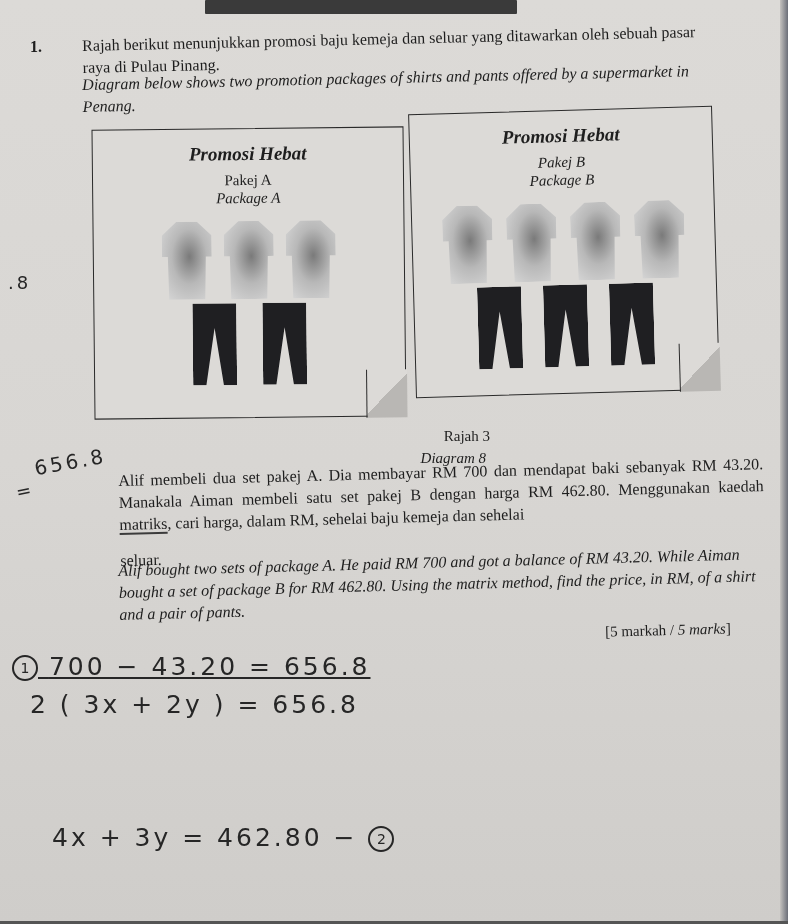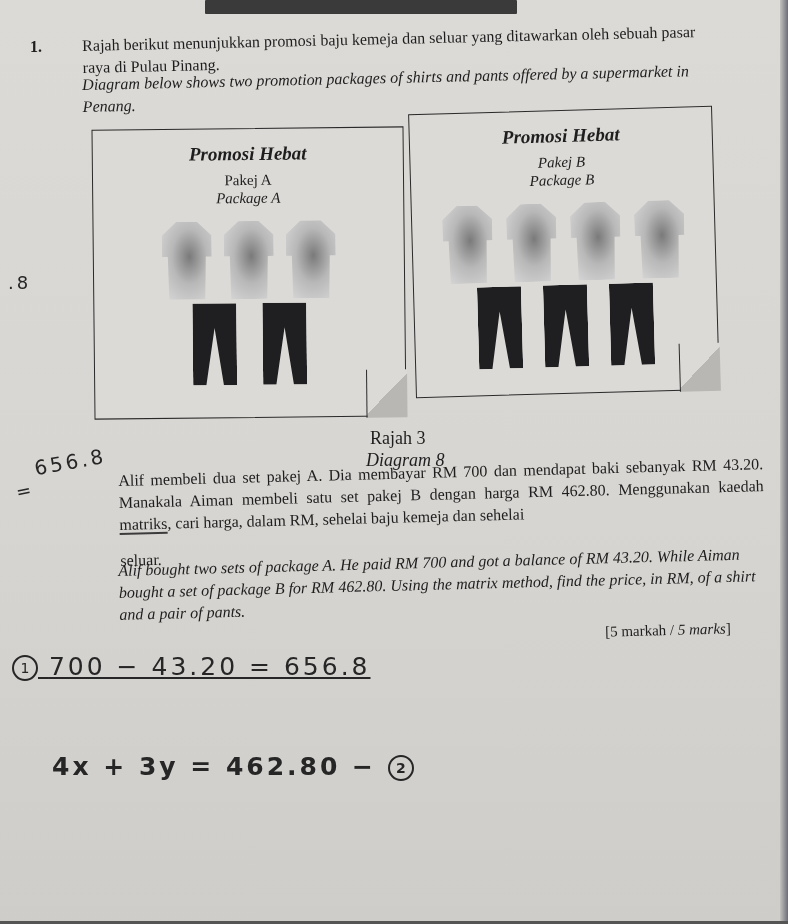--- a/index.html
+++ b/index.html
@@ -42,42 +42,42 @@
   }
   .pants {
     width: 44px; height: 82px; background: #1f1f22;
     clip-path: polygon(0 0, 100% 0, 100% 100%, 70% 100%, 50% 30%, 30% 100%, 0 100%);
   }
   .fold {
     position: absolute; right: -2px; bottom: -2px; width: 40px; height: 48px;
     background: linear-gradient(135deg, #dcdad7 50%, #b9b7b4 50%);
     border-left: 1px solid #2a2a2a;
   }
-  .caption { position: absolute; font-size: 18px; text-align: left; width: 120px; }
+  .caption { position: absolute; font-size: 15px; text-align: right; width: 120px; }
   .cap-ms { left: 370px; top: 428px; }
   .cap-en { left: 366px; top: 450px; font-style: italic; }
 
   .ms-body { left: 118px; top: 470px; width: 645px; transform: rotate(-1.5deg); transform-origin: left top; text-align: justify; }
   .ms-body .last { display: block; margin-top: 14px; }
   .en-body { left: 118px; top: 560px; width: 645px; font-style: italic; transform: rotate(-1.5deg); transform-origin: left top; }
   .marks { position: absolute; left: 605px; top: 622px; font-size: 15px; transform: rotate(-1.5deg); }
   .marks .it { font-style: italic; }
   .underline-ink { border-bottom: 2px solid #3b3b3b; }
 
   .hand {
     position: absolute; font-family: "DejaVu Sans", sans-serif; color: #262626;
     font-size: 25px; letter-spacing: 3px; white-space: nowrap;
   }
   .h-margin-8 { left: 8px; top: 272px; font-size: 18px; }
   .h-margin-val { left: 34px; top: 450px; font-size: 20px; transform: rotate(-10deg); }
   .h-margin-eq { left: 16px; top: 480px; font-size: 18px; transform: rotate(-12deg); }
   .h1 { left: 12px; top: 652px; text-decoration: underline; }
   .h2 { left: 30px; top: 690px; }
   .h3 { left: 78px; top: 730px; }
-  .h4 { left: 52px; top: 752px; font-weight: bold; }
+  .h4 { left: 52px; top: 823px; }
   .circ { display: inline-block; border: 2px solid #262626; border-radius: 50%; width: 22px; height: 22px; line-height: 22px; text-align: center; font-size: 14px; letter-spacing: 0; vertical-align: middle; }
   .bottom-bar { position: absolute; left: 0; bottom: 0; width: 788px; height: 3px; background: #555; }
 </style>
 </head>
 <body>
 
 <div class="page">
   <div class="banner"></div>
 
   <div class="qnum">1.</div>
@@ -135,19 +135,20 @@
   </div>
 
   <div class="hand h-margin-8">.8</div>
   <div class="hand h-margin-val">656.8</div>
   <div class="hand h-margin-eq">=</div>
 
   <div class="hand h1">
     <span class="circ">1</span>
     <span>700 − 43.20 = 656.8</span>
   </div>
+  <div class="hand h2">2 ( 3x + 2y ) = 656.8</div>
   <div class="hand h4">
     <span>4x + 3y = 462.80 −</span>
     <span class="circ">2</span>
   </div>
 </div>
 <div class="edge"></div>
 <div class="bottom-bar"></div>
 
 </body></html>

